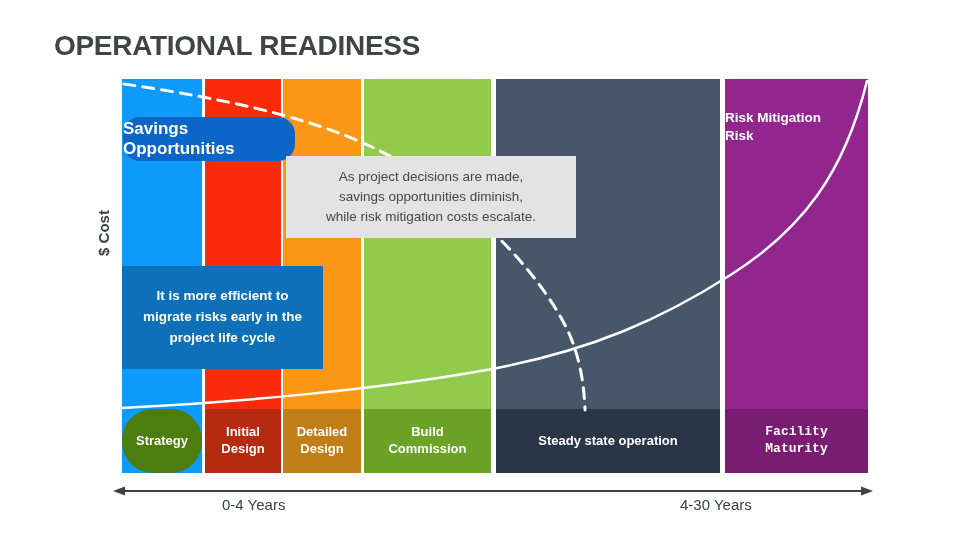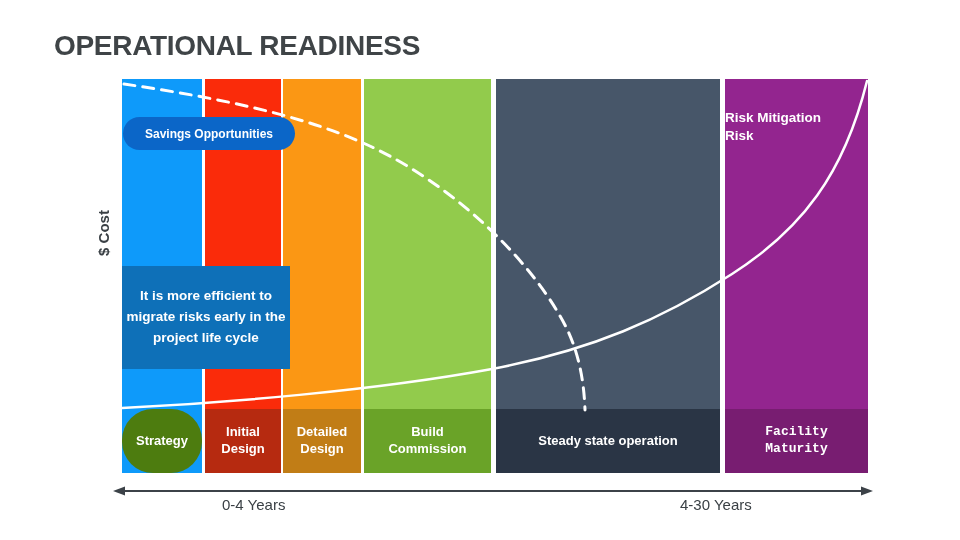--- a/index.html
+++ b/index.html
@@ -26,31 +26,31 @@
   .col-steady{left:374px;width:224px;}
   .col-facility{left:603px;width:143px;}
   .col-label{
     position:absolute;left:0;bottom:0;width:100%;height:64px;
     display:flex;align-items:center;justify-content:center;
     color:#ffffff;font-size:13px;font-weight:bold;text-align:center;
     white-space:pre-line;line-height:1.3;
   }
   .curves{position:absolute;left:0;top:0;z-index:5;pointer-events:none;}
   .savings-pill{
-    position:absolute;left:1px;top:38px;width:172px;height:33px;z-index:8;
+    position:absolute;left:1px;top:38px;width:172px;height:44px;z-index:8;
     border-radius:17px;display:flex;align-items:center;justify-content:center;
-    color:#fff;font-size:12px;font-weight:bold;
+    color:#fff;font-size:17px;font-weight:bold;
   }
   .decisions-note{
     position:absolute;left:164px;top:77px;width:290px;height:82px;z-index:8;
     display:flex;align-items:center;justify-content:center;text-align:center;
     color:#41474E;font-size:13.5px;line-height:1.5;white-space:pre-line;
   }
   .efficiency-note{
-    position:absolute;left:0;top:187px;width:168px;height:103px;z-index:8;
+    position:absolute;left:0;top:187px;width:201px;height:103px;z-index:8;
     display:flex;align-items:center;justify-content:center;text-align:center;
     color:#fff;font-size:13.5px;font-weight:bold;line-height:1.55;white-space:pre-line;
   }
   .risk-label{
     position:absolute;left:603px;top:30px;width:143px;z-index:8;
     color:#fff;font-size:13.5px;font-weight:bold;
     line-height:1.35;white-space:pre-line;
   }
   .timeline-arrow{position:absolute;left:111px;top:484px;}
   .timeline-label{
@@ -94,20 +94,23 @@
 Maturity</div>
     </div>
 
     <svg class="curves" width="746" height="394" viewBox="0 0 746 394">
       <path d="M 2 5 C 90 18, 180 35, 250 68 C 330 106, 410 180, 445 250 C 456 273, 462 300, 463 331" fill="none" stroke="#FFFFFF" stroke-width="3" stroke-dasharray="11 8" stroke-linecap="round"></path>
       <path d="M 0 329 C 100 324, 250 312, 370 290 C 470 271, 540 240, 610 195 C 680 150, 722 95, 745 2" fill="none" stroke="#FFFFFF" stroke-width="2.5" stroke-linecap="round"></path>
     </svg>
 
     <div class="savings-pill" style="background-color: rgb(11, 102, 200);">Savings Opportunities</div>
 
+    <div class="decisions-note" style="background-color: rgb(227, 227, 227);">As project decisions are made,
+savings opportunities diminish,
+while risk mitigation costs escalate.</div>
 
     <div class="efficiency-note" style="background-color: rgb(14, 112, 184);">It is more efficient to
 migrate risks early in the
 project life cycle</div>
 
     <div class="risk-label">Risk Mitigation
 Risk</div>
 
   </div>
 

